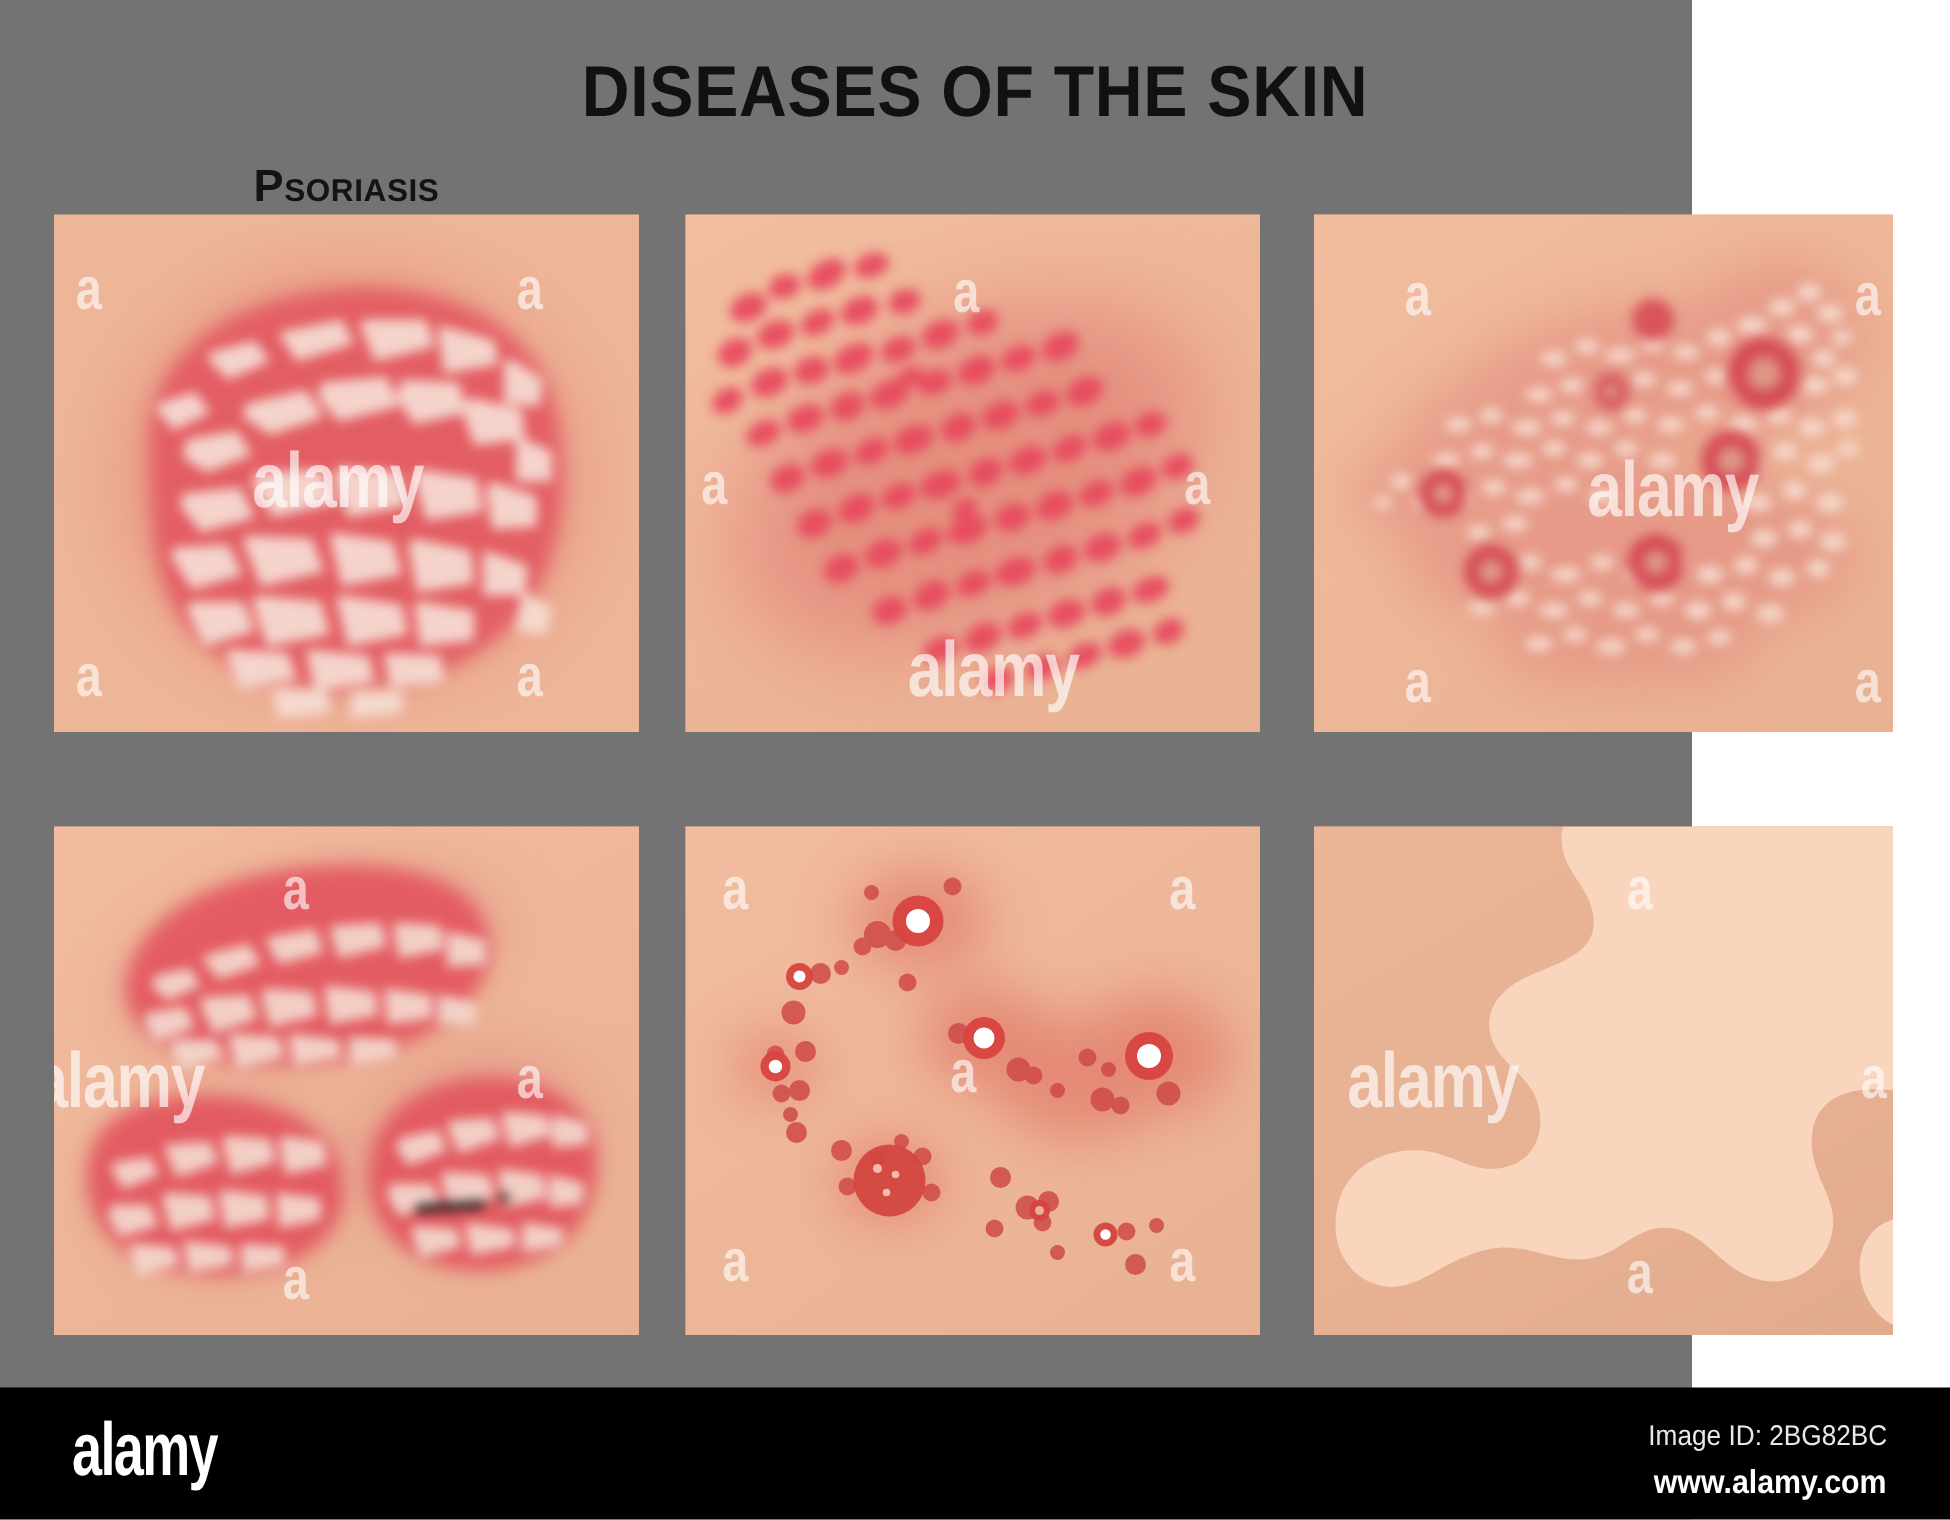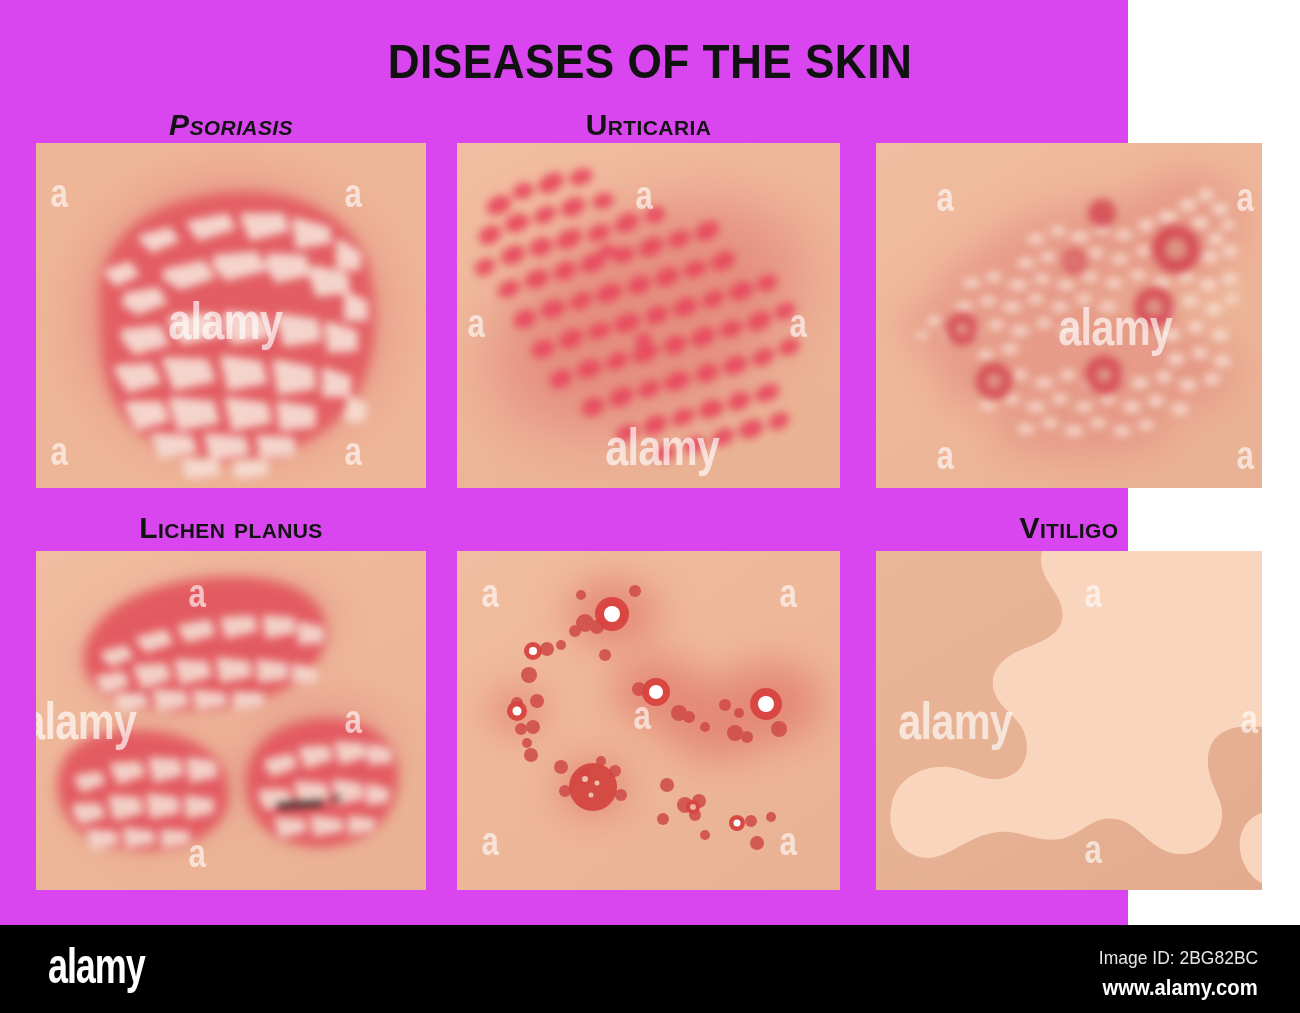--- a/index.html
+++ b/index.html
@@ -1,21 +1,21 @@
 <!DOCTYPE html>
 <html><head>
 <meta charset="utf-8">
 <style>
   html,body{margin:0;padding:0;}
   body{
     width:1300px;height:1013px;background:#ffffff;
     font-family:"Liberation Sans", sans-serif;
     overflow:hidden;position:relative;
   }
-  #stage{position:relative;width:1128px;height:1013px;background:#d946ef;}
+  #stage{position:relative;width:1128px;height:1013px;background:#737373;}
 
   
   .title{
     position:absolute;left:0;top:34px;width:1300px;text-align:center;
     font-size:48px;font-weight:bold;color:#111;
     letter-spacing:0.5px;transform:scaleX(0.92);transform-origin:50% 50%;
   }
 
   
   .plabel{
@@ -63,25 +63,22 @@
     transform:scaleX(.92);transform-origin:100% 50%;
   }
 </style>
 </head>
 <body>
 
 <div id="stage">
 
   <div class="title">DISEASES OF THE SKIN</div>
 
-  <div class="plabel" style="left:36px;top:108px;width:390px;font-style:italic;">
+  <div class="plabel" style="left:36px;top:108px;width:390px;">
     <span class="sc">Psoriasis</span>
-  </div>
-  <div class="plabel" style="left:457px;top:108px;width:383px;">
-    <span class="sc">Urticaria</span>
   </div>
 
   <div class="panel" id="p-psoriasis" style="left:36px;top:143px;width:390px;height:345px;">
 
     <div class="fill" style="background:
             radial-gradient(ellipse 120% 100% at 30% 20%, #f3bf a0 0%, rgba(0,0,0,0) 60%),
             linear-gradient(160deg,#f0bb9c 0%,#eeb698 45%,#e9b193 100%);"></div>
 
     <svg class="fill b26" viewBox="0 0 390 345" preserveAspectRatio="none">
       <ellipse cx="200" cy="178" rx="158" ry="140" fill="#e88a80" opacity="0.55"></ellipse>
@@ -359,26 +356,20 @@
     </svg>
     <div class="wm">
       <span class="a" style="left:58px;top:34px;">a</span>
       <span class="a" style="left:358px;top:34px;">a</span>
       <span class="a" style="left:58px;top:292px;">a</span>
       <span class="a" style="left:358px;top:292px;">a</span>
       <span class="word" style="left:168px;top:158px;">alamy</span>
     </div>
   </div>
 
-  <div class="plabel" style="left:36px;top:511px;width:390px;">
-    <span class="sc">Lichen planus</span>
-  </div>
-  <div class="plabel" style="left:876px;top:511px;width:386px;">
-    <span class="sc">Vitiligo</span>
-  </div>
 
   <div class="panel" id="p-lichen" style="left:36px;top:551px;width:390px;height:339px;">
     <div class="fill" style="background:linear-gradient(150deg,#f1bc9f 0%,#eeb698 55%,#e9b193 100%);"></div>
 
     <svg class="fill b18" viewBox="0 0 390 339">
       <g fill="#e08a80" opacity="0.5">
         <ellipse cx="172" cy="90" rx="132" ry="62" transform="rotate(-14 172 90)"></ellipse>
         <ellipse cx="112" cy="238" rx="86" ry="58" transform="rotate(-6 112 238)"></ellipse>
         <ellipse cx="280" cy="212" rx="82" ry="66" transform="rotate(-18 280 212)"></ellipse>
       </g>

